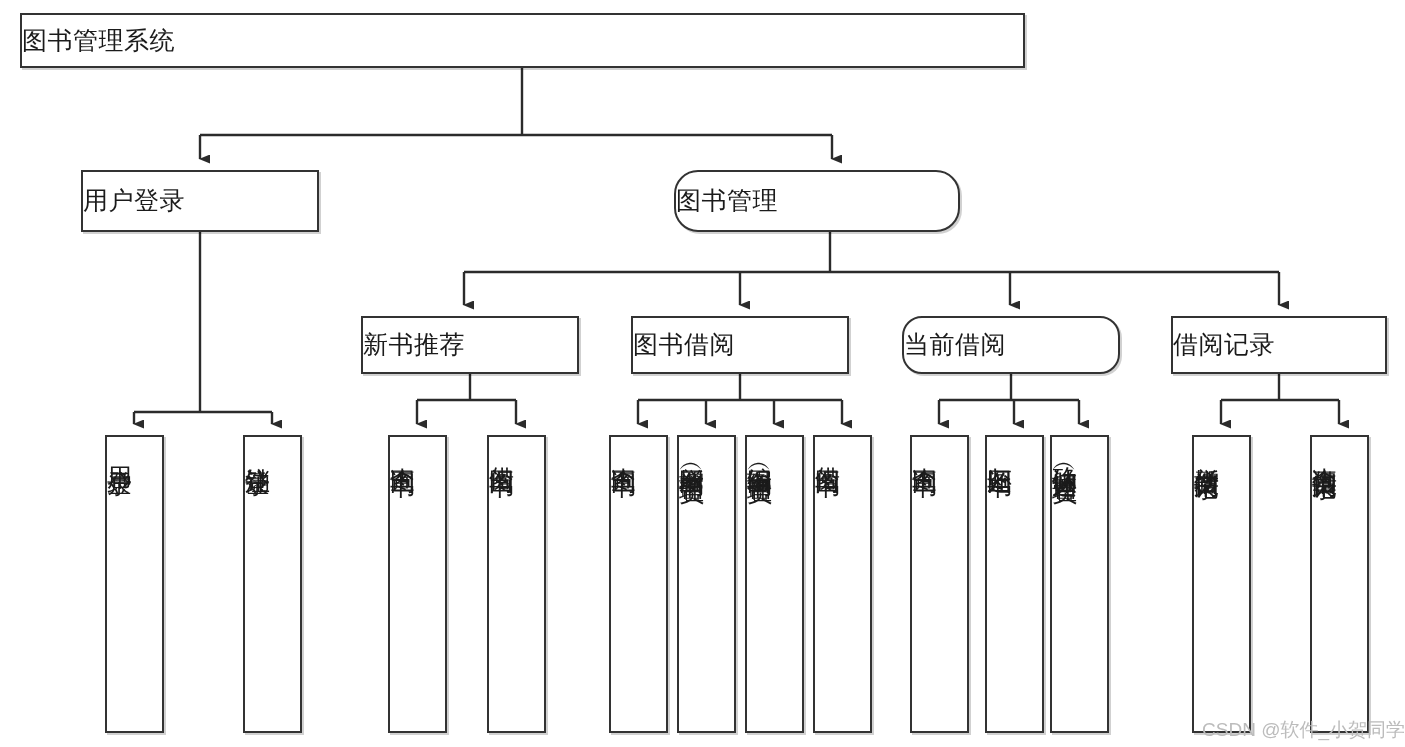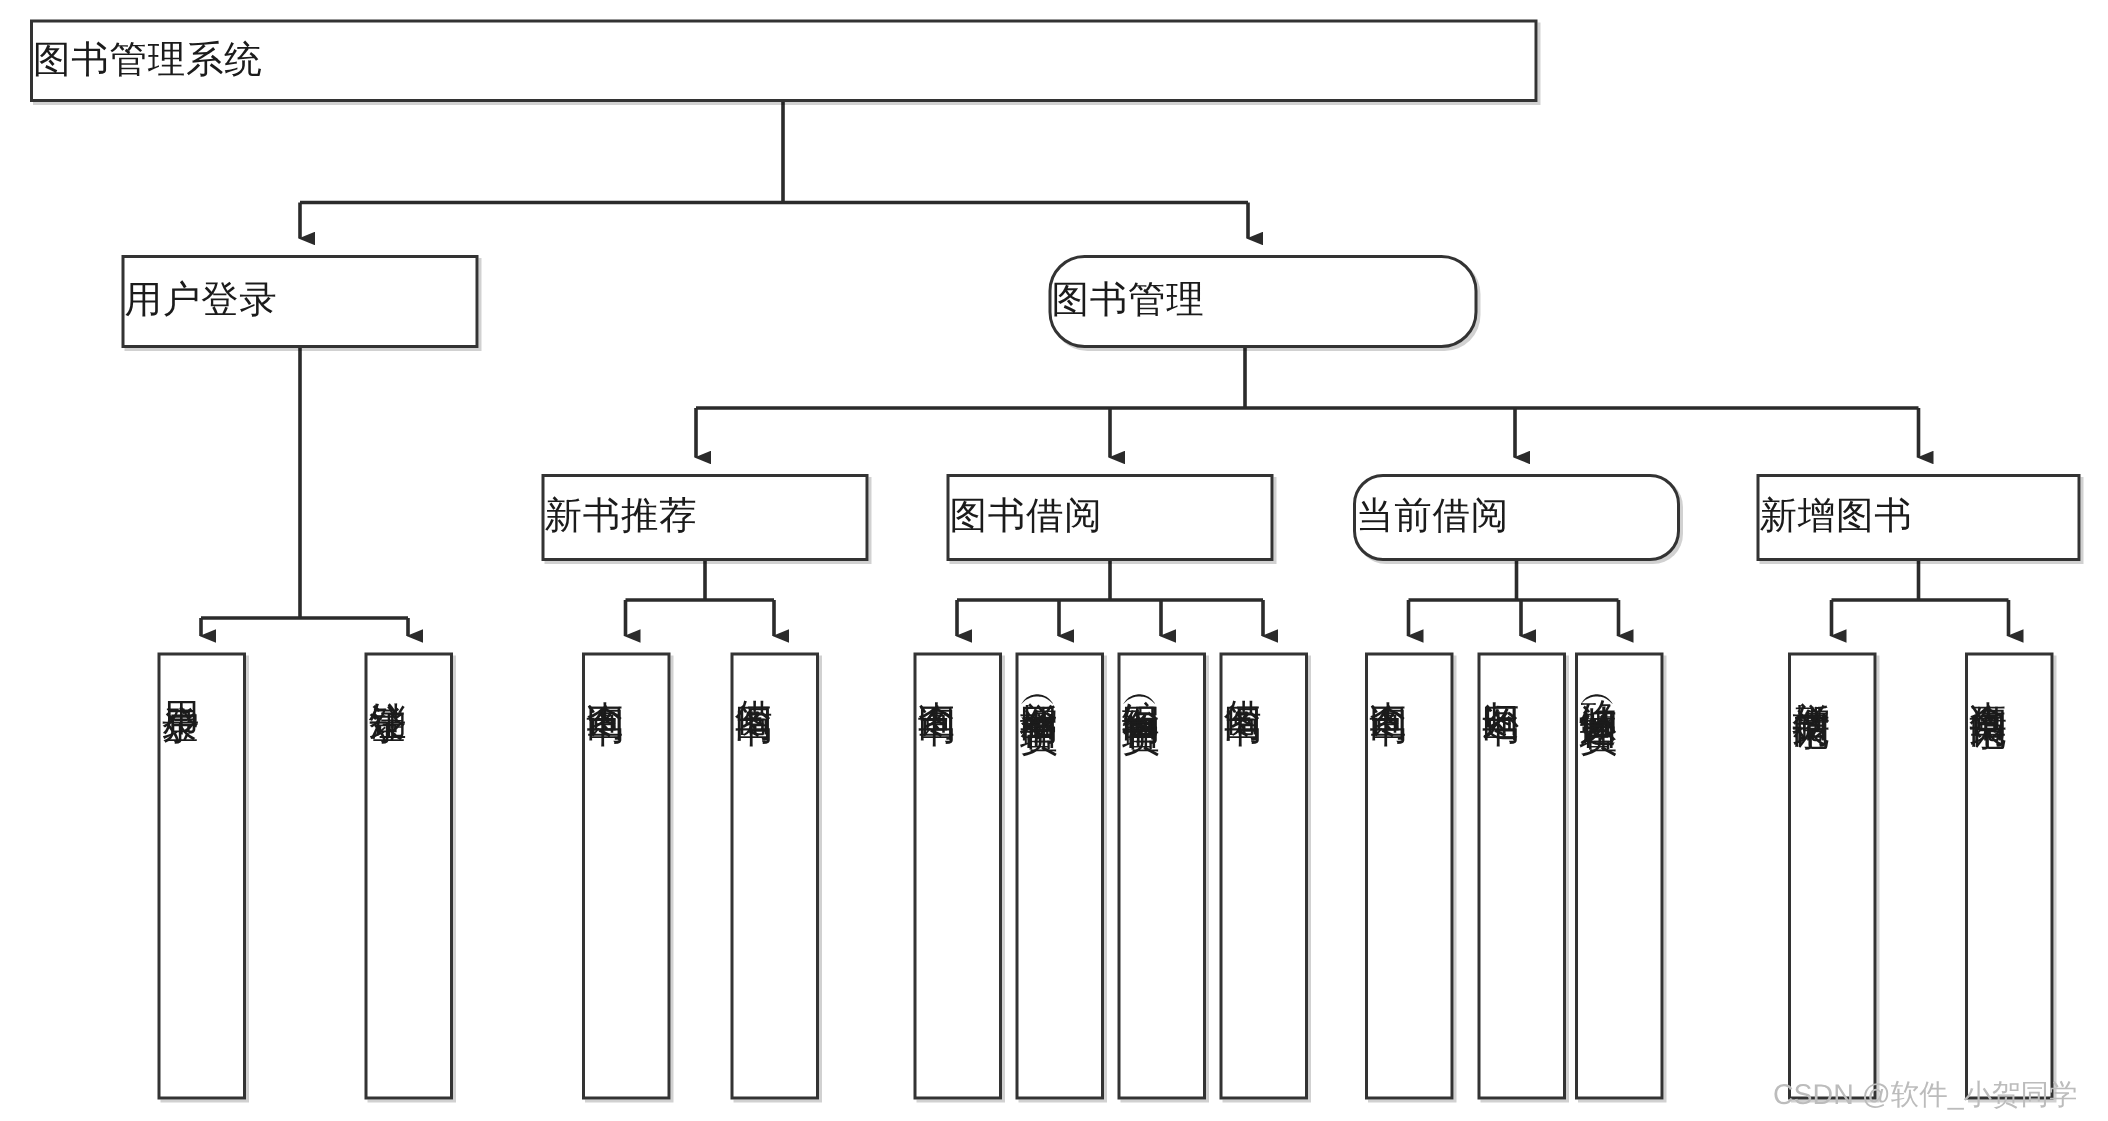--- a/index.html
+++ b/index.html
@@ -57,21 +57,21 @@
   .node.vertical .node-label {
     writing-mode: vertical-rl;
     text-orientation: upright;
     font-size: 25px;
     letter-spacing: 2px;
     line-height: 1.0;
     white-space: nowrap;
   }
   .watermark {
     position: absolute;
-    right: 20px;
+    right: 0;
     bottom: 4px;
     font-size: 19px;
     color: #bcbcbc;
     font-family: "Liberation Sans", sans-serif;
     white-space: nowrap;
   }
 </style>
 </head>
 <body>
 
@@ -128,34 +128,34 @@
   </svg>
 
   <div class="node horizontal" style="left: 20px; top: 13px; width: 1005px; height: 55px;">
     <span class="node-label">图书管理系统</span>
   </div>
 
   <div id="node-layer">
       <div class="node horizontal" style="left: 81px; top: 170px; width: 238px; height: 62px;">
         <span class="node-label">用户登录</span>
       </div>
-      <div class="node horizontal" style="left: 699px; top: 170px; width: 286px; height: 62px; border-radius: 24px;">
+      <div class="node horizontal" style="left: 674px; top: 170px; width: 286px; height: 62px; border-radius: 24px;">
         <span class="node-label">图书管理</span>
       </div>
       <div class="node horizontal" style="left: 361px; top: 316px; width: 218px; height: 58px;">
         <span class="node-label">新书推荐</span>
       </div>
       <div class="node horizontal" style="left: 631px; top: 316px; width: 218px; height: 58px;">
         <span class="node-label">图书借阅</span>
       </div>
       <div class="node horizontal" style="left: 902px; top: 316px; width: 218px; height: 58px; border-radius: 20px;">
         <span class="node-label">当前借阅</span>
       </div>
       <div class="node horizontal" style="left: 1171px; top: 316px; width: 216px; height: 58px;">
-        <span class="node-label">新增图书</span>
+        <span class="node-label">借阅记录</span>
       </div>
       <div class="node vertical" style="left: 105px; top: 435px; width: 59px; height: 298px;">
         <span class="node-label">用户登录</span>
       </div>
       <div class="node vertical" style="left: 243px; top: 435px; width: 59px; height: 298px;">
         <span class="node-label">注销登录</span>
       </div>
       <div class="node vertical" style="left: 388px; top: 435px; width: 59px; height: 298px;">
         <span class="node-label">查询图书</span>
       </div>

